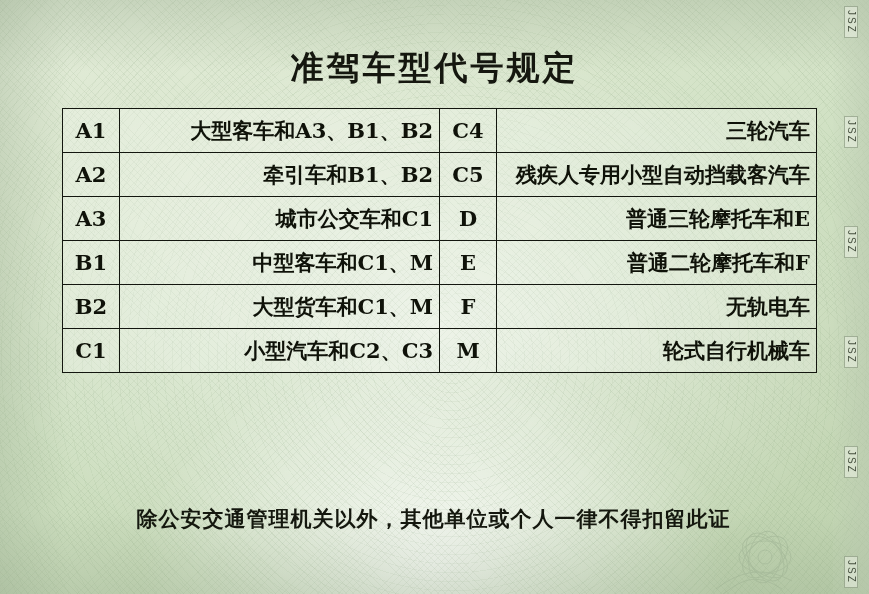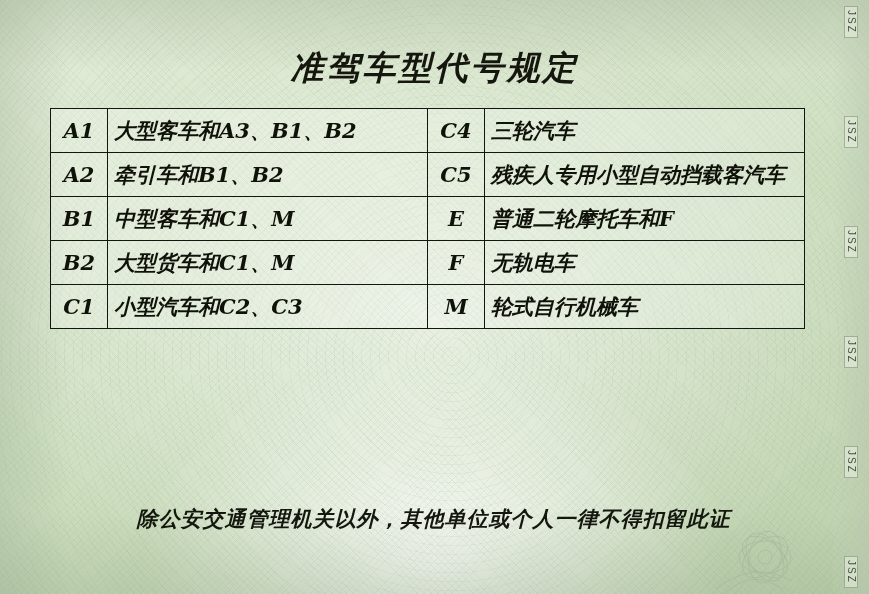--- a/index.html
+++ b/index.html
@@ -86,39 +86,38 @@
     white-space: nowrap;
   }
 
   #content {
     position: relative;
     z-index: 3;
     width: 869px;
     height: 594px;
     box-sizing: border-box;
     padding: 0;
-    font-style: italic;
   }
 
   #title {
     position: absolute;
     left: 0;
     right: 0;
     top: 46px;
     text-align: center;
     font-size: 33px;
     font-weight: bold;
     letter-spacing: 3px;
     color: #15170f;
     font-family: "DejaVu Serif", "Liberation Serif", serif;
   }
 
   #table-wrap {
     position: absolute;
-    left: 50px;
+    left: 62px;
     top: 108px;
     width: 702px;
   }
 
   table.codes {
     border-collapse: collapse;
     width: 702px;
     table-layout: fixed;
     background: rgba(255,255,255,0.22);
   }
@@ -134,21 +133,21 @@
     overflow: hidden;
   }
   td.code {
     width: 44px;
     text-align: center;
     padding: 0 2px;
     font-size: 21px;
   }
   td.desc {
     width: 307px;
-    text-align: left;
+    text-align: right;
     padding-left: 9px;
   }
   td.desc-wide {
     font-size: 20px;
     margin-left: 45px;
   }
 
   #footer {
     position: absolute;
     left: 0;
@@ -205,20 +204,26 @@
             <td class="code">C4</td>
             <td class="desc">三轮汽车</td>
           </tr>
           <tr>
             <td class="code">A2</td>
             <td class="desc">牵引车和B1、B2</td>
             <td class="code">C5</td>
             <td class="desc desc-wide">残疾人专用小型自动挡载客汽车</td>
           </tr>
           <tr>
+            <td class="code">A3</td>
+            <td class="desc">城市公交车和C1</td>
+            <td class="code">D</td>
+            <td class="desc">普通三轮摩托车和E</td>
+          </tr>
+          <tr>
             <td class="code">B1</td>
             <td class="desc">中型客车和C1、M</td>
             <td class="code">E</td>
             <td class="desc">普通二轮摩托车和F</td>
           </tr>
           <tr>
             <td class="code">B2</td>
             <td class="desc">大型货车和C1、M</td>
             <td class="code">F</td>
             <td class="desc">无轨电车</td>

